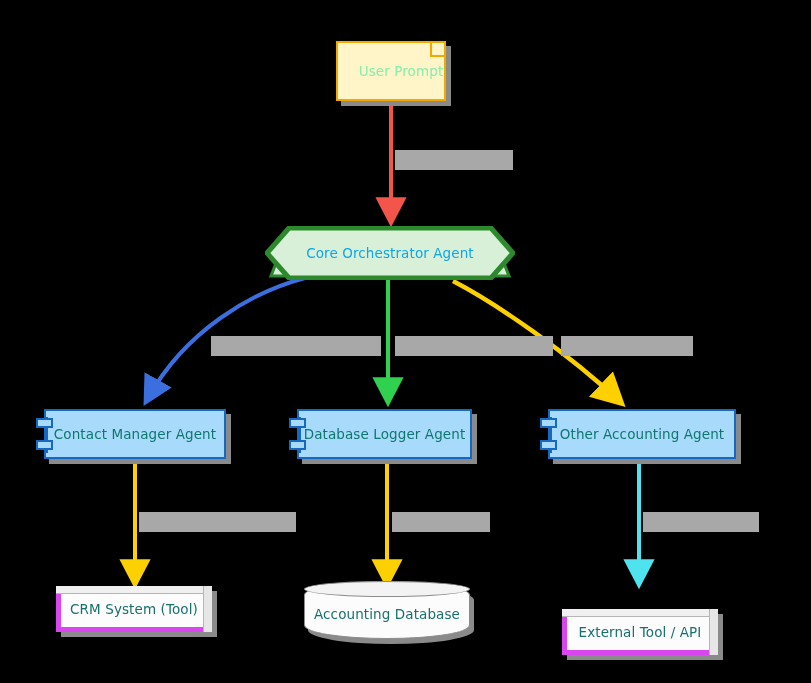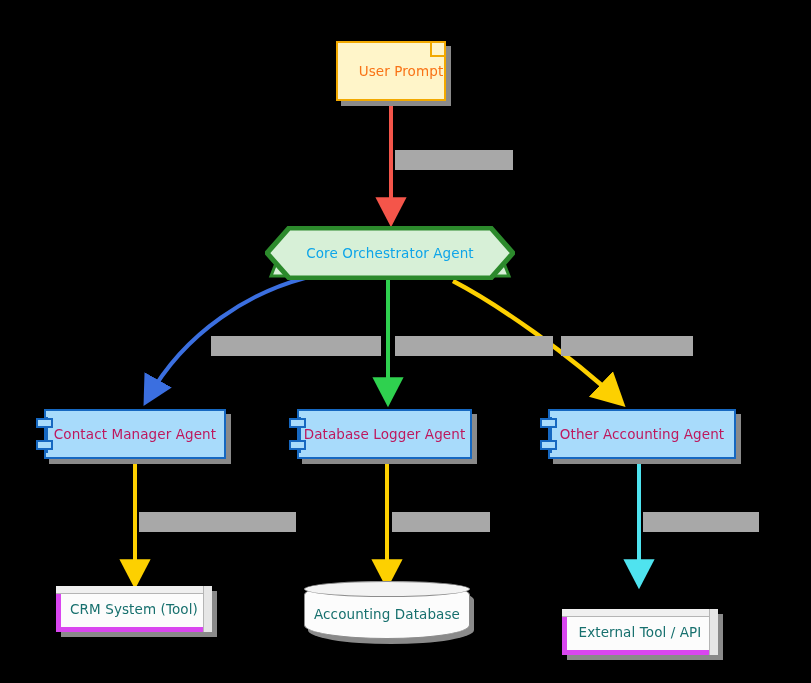--- a/index.html
+++ b/index.html
@@ -89,21 +89,21 @@
   }
   .doc-text {
     position: absolute;
     left: 0;
     top: 0;
     width: 130px;
     height: 60px;
     display: flex;
     align-items: center;
     justify-content: center;
-    color: #f97316;
+    color: #86efac;
   }
 
   
   .hex-wrap {
     left: 265px;
     top: 226px;
     width: 250px;
     height: 54px;
   }
   .hex-text {
@@ -136,21 +136,21 @@
     left: 0;
     top: 0;
     width: 100%;
     height: 100%;
     background: #a8dbfb;
     border: 2px solid #1668c1;
     box-sizing: border-box;
     display: flex;
     align-items: center;
     justify-content: center;
-    color: #be185d;
+    color: #0f766e;
   }
   .comp-tab {
     position: absolute;
     left: -8px;
     width: 17px;
     height: 10px;
     background: #a8dbfb;
     border: 2px solid #1668c1;
     box-sizing: border-box;
   }

